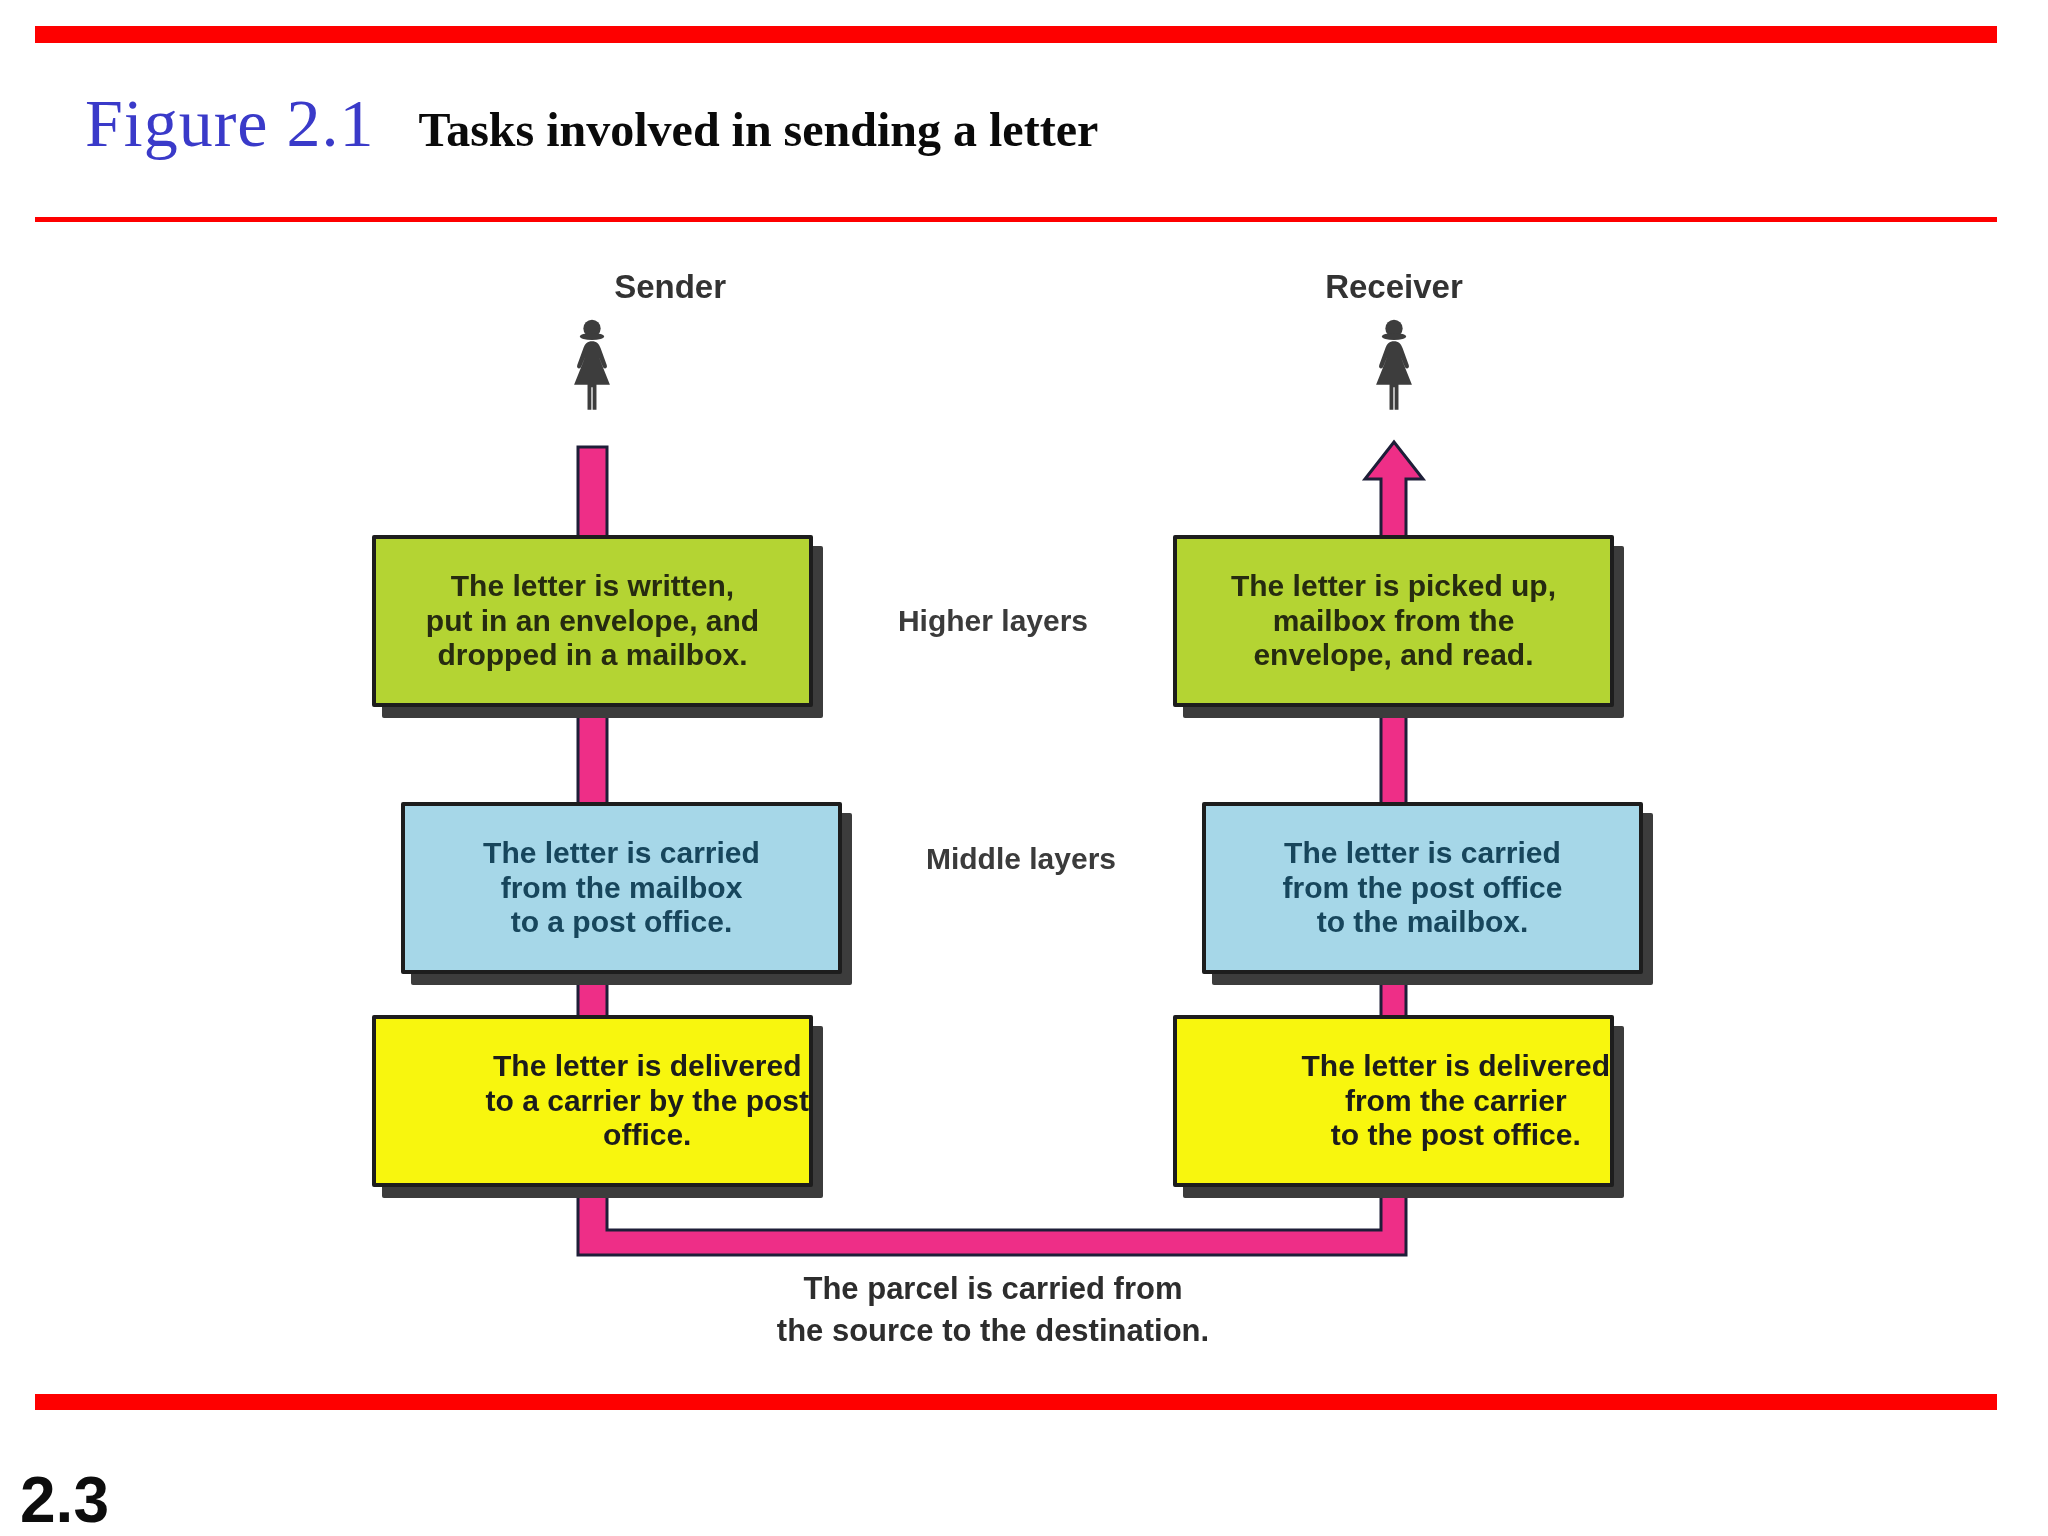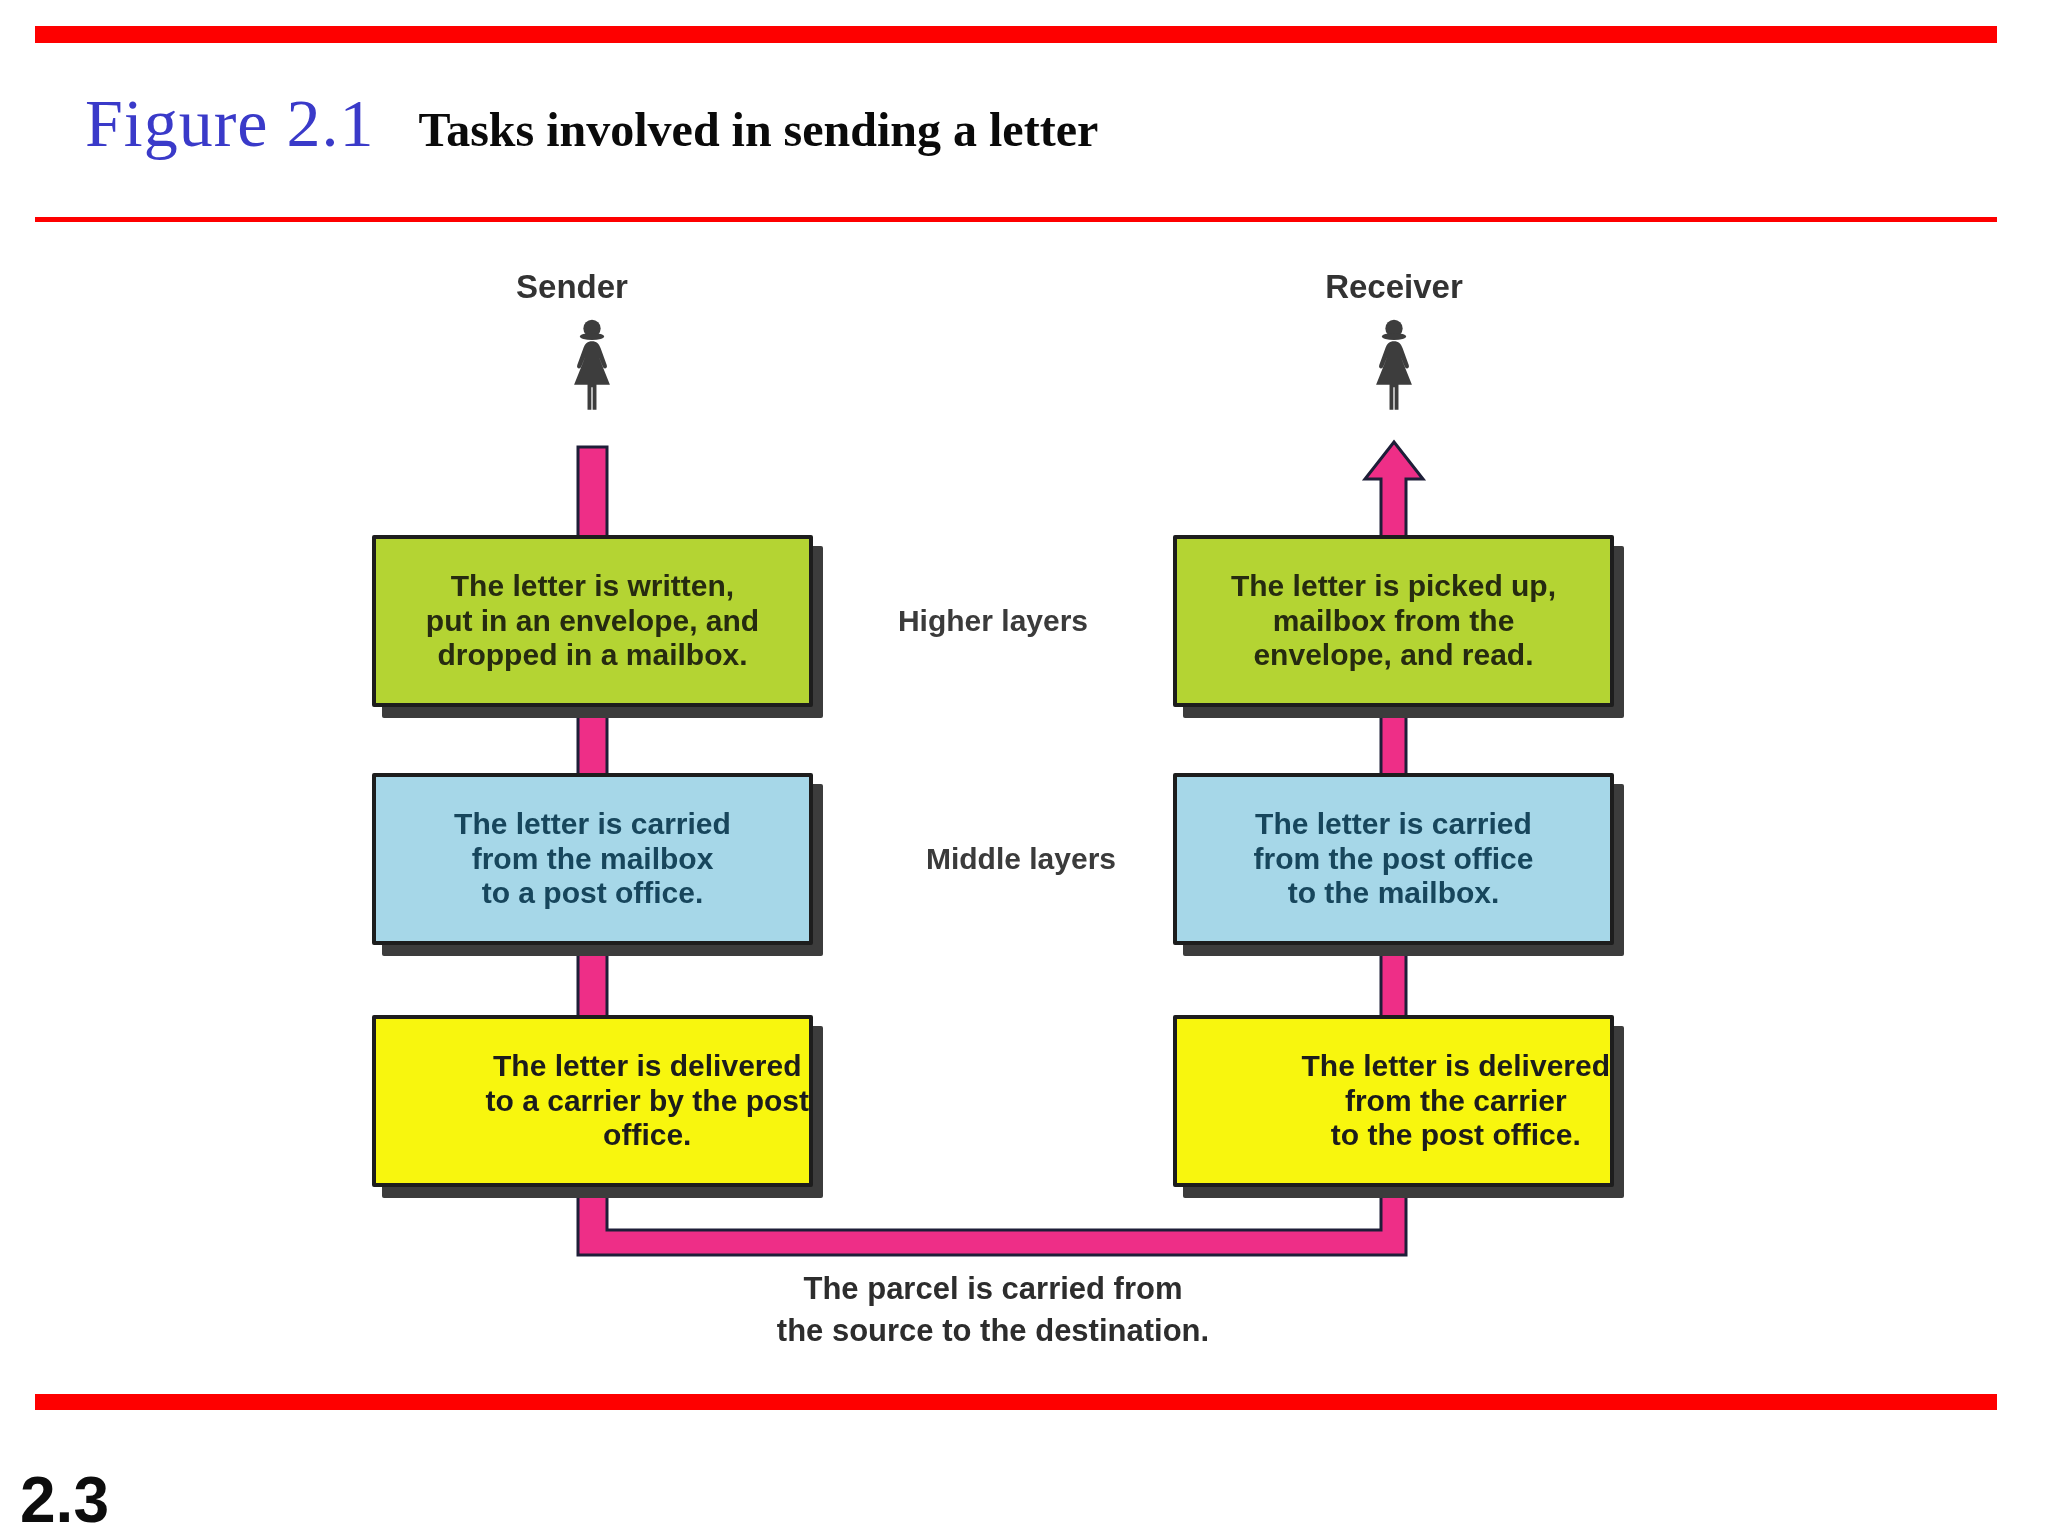--- a/index.html
+++ b/index.html
@@ -43,21 +43,21 @@
   .box.green  { background:#b4d433;align-items:center; }
   .box.green  .box-text { color:#262b10; }
   .box.blue   { background:#a6d7e8; }
   .box.blue   .box-text { color:#17465c; }
   .box.yellow { background:#f8f60e; }
   .box.yellow .box-text { color:#1c1c1c; }
 
   .col-left  { left:372px; }
   .col-right { left:1173px; }
   .row-higher { top:535px; }
-  .row-middle { top:773px; }
+  .row-middle { top:802px;margin-left:29px; }
   .row-lower  { top:1015px;justify-content:flex-end; }
 
   .layer-label {
     position:absolute; left:813px; width:360px; text-align:center;
     font-size:30px; font-weight:bold; color:#3b3b3b; line-height:40px;
   }
   .layer-label.higher { top:601px; }
   .layer-label.middle { top:839px;padding-left:28px; }
   .layer-label.lower  { top:1081px; }
 
@@ -83,21 +83,21 @@
     <span class="fig-label">Figure 2.1</span>
     <span class="fig-title">Tasks involved in sending a letter</span>
   </div>
 
   <div class="redbar divider"></div>
 
   <svg class="connector-svg" viewBox="0 0 2048 1536" xmlns="http://www.w3.org/2000/svg">
     <path d="M 578 447 L 607 447 L 607 1230 L 1381 1230 L 1381 479 L 1365 479 L 1394 442 L 1423 479 L 1406 479 L 1406 1255 L 578 1255 Z" fill="#ee2e87" stroke="#1e1e38" stroke-width="3" stroke-linejoin="miter"></path>
   </svg>
 
-  <div class="actor-label" style="left:452px;">Sender</div>
+  <div class="actor-label" style="left:486px;text-align:right;">Sender</div>
   <div class="actor-label" style="left:1274px;">Receiver</div>
 
   <svg class="person" style="left:560px;" viewBox="0 0 100 160" xmlns="http://www.w3.org/2000/svg">
     <g fill="#3d3d3d">
       <circle cx="50" cy="15" r="13.5"></circle>
       <ellipse cx="50" cy="27.5" rx="19" ry="5.5"></ellipse>
       <path d="M50 35 C43 35 39 39 36.5 46 L27 72 C25 77 31 80 33 75 L40 58 L22 103 L43 103 L43 142 L49 142 L49 107 L51 107 L51 142 L57 142 L57 103 L78 103 L60 58 L67 75 C69 80 75 77 73 72 L63.5 46 C61 39 57 35 50 35 Z"></path>
     </g>
   </svg>
   <svg class="person" style="left:1362px;" viewBox="0 0 100 160" xmlns="http://www.w3.org/2000/svg">

